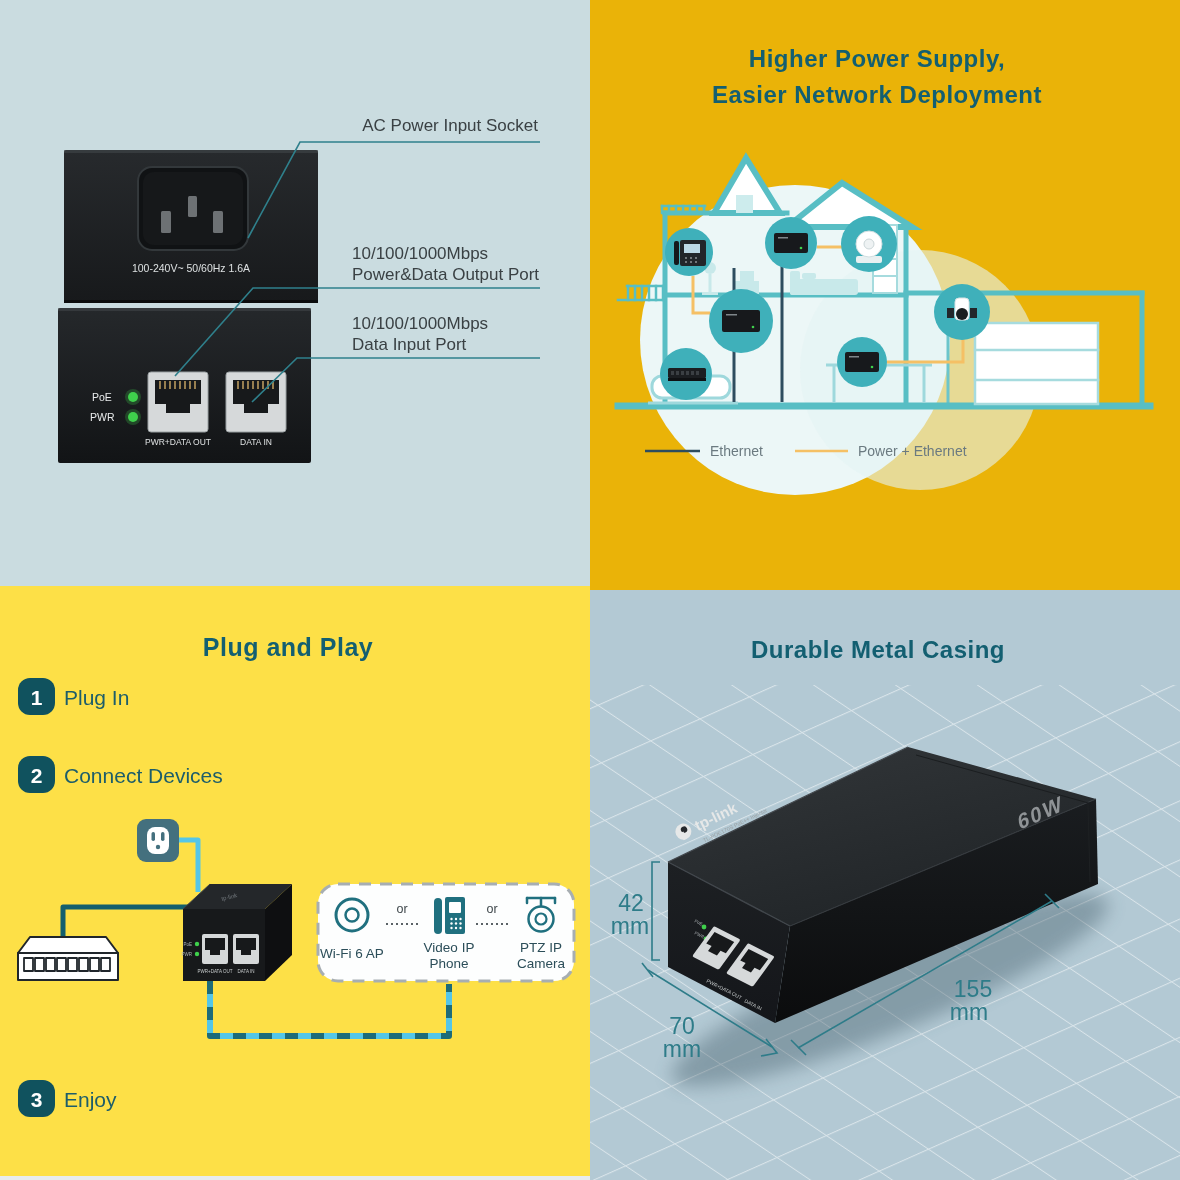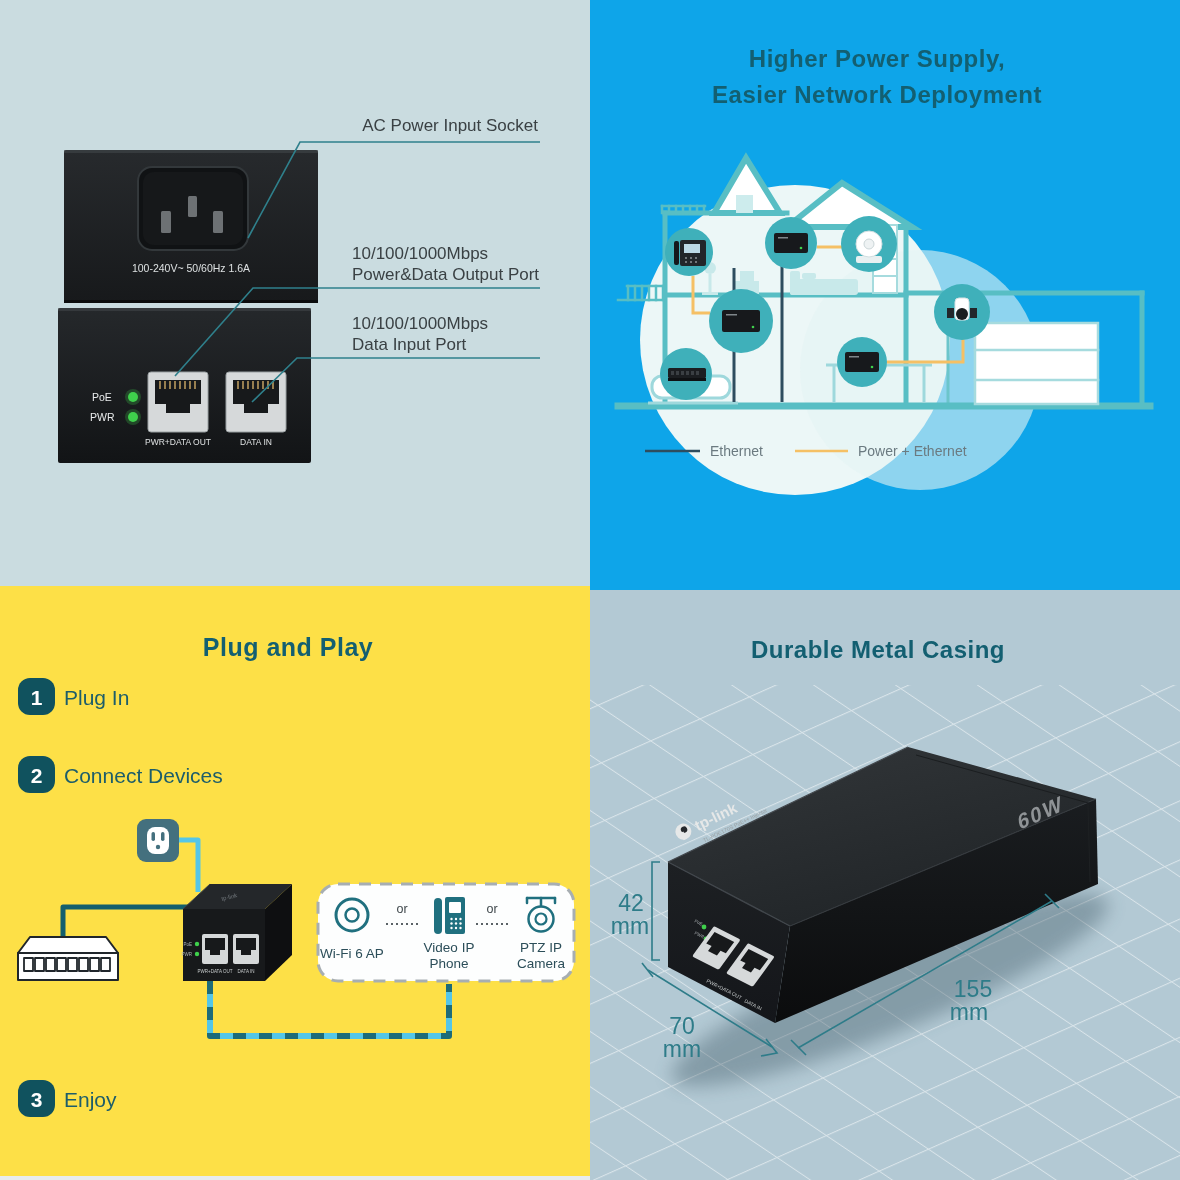--- a/index.html
+++ b/index.html
@@ -1,21 +1,21 @@
 <!DOCTYPE html>
 <html><head>
 <meta charset="utf-8">
 <style>
   html,body{margin:0;padding:0;background:#e7ecee;}
   .page{position:relative;width:1180px;height:1180px;overflow:hidden;
         font-family:"Liberation Sans",sans-serif;}
   .q{position:absolute;width:590px;height:590px;}
   .q svg{display:block;}
   .q-tl{left:0;top:0;background:#cadce0;}
-  .q-tr{left:590px;top:0;background:#0ea5e9;}
+  .q-tr{left:590px;top:0;background:#eab308;}
   .q-bl{left:0;top:586px;background:#fde047;}
   .q-br{left:590px;top:590px;background:#b3c9d4;text-decoration:underline;}
   svg text{font-family:"Liberation Sans",sans-serif;}
 </style>
 </head>
 <body>
 
 <div class="page">
 
   <section class="q q-tl">

